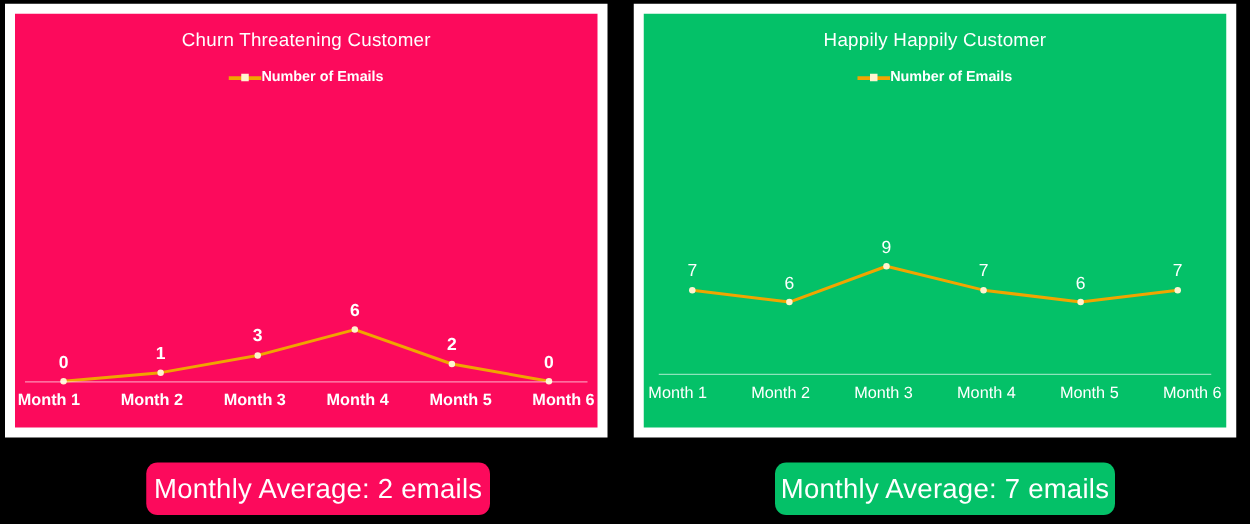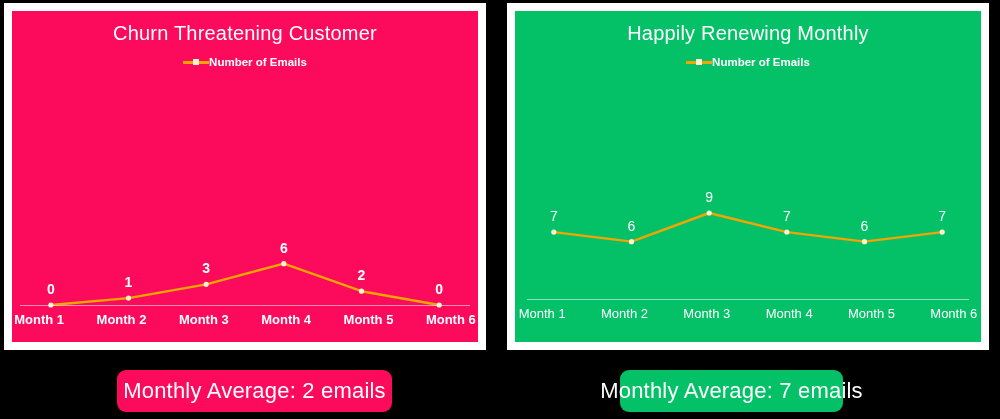--- a/index.html
+++ b/index.html
@@ -42,21 +42,21 @@
   .panel.pink  { background: #FC0A5C; }
   .panel.green { background: #04C168; }
 
   
   .chart-title {
     position: absolute;
     left: 0; right: 0;
     top: 10px;
     text-align: center;
     color: #ffffff;
-    font-size: 20px;
+    font-size: 15px;
     font-weight: 400;
     letter-spacing: .2px;
     line-height: 24px;
     white-space: nowrap;
   }
 
   .legend {
     position: absolute;
     left: 0; right: 0;
     top: 45px;
@@ -156,21 +156,21 @@
     align-items: center;
     justify-content: center;
     color: #ffffff;
     font-size: 22px;
     font-weight: 400;
     letter-spacing: .2px;
     white-space: nowrap;
     box-sizing: border-box;
   }
   .badge.left  { left: 117px; width: 275px; background: #FC0A5C; }
-  .badge.right { left: 620px; width: 223px; background: #04C168; }
+  .badge.right { left: 620px; width: 272px; background: #04C168; }
 </style>
 </head>
 <body>
 
 <div class="stage">
 
   <div class="panel-frame left">
     <div class="panel pink">
 
       <div class="chart-title">Churn Threatening Customer</div>
@@ -211,21 +211,21 @@
           <div class="val-label" style="left: 349.5px; top: 272.222px;">2</div>
           <div class="val-label" style="left: 427.167px; top: 286px;">0</div>
         </div>
 
     </div>
   </div>
 
   <div class="panel-frame right">
     <div class="panel green">
 
-      <div class="chart-title">Happily Renewing Monthly</div>
+      <div class="chart-title">Happily Happily Customer</div>
 
       <div class="legend">
         <span class="legend-marker"></span>
         <span class="legend-label">Number of Emails</span>
       </div>
 
       <div class="plot">
         <svg id="svg-renewing" viewBox="0 0 466 331" preserveAspectRatio="none">
             <polyline points="38.833333333333336,221.11111111111111 116.5,230.66666666666669 194.16666666666669,202 271.8333333333333,221.11111111111111 349.5,230.66666666666669 427.1666666666667,221.11111111111111" fill="none" stroke="#F0A500" stroke-width="2.4" stroke-linejoin="round" stroke-linecap="round"></polyline>
             <circle cx="38.833333333333336" cy="221.11111111111111" r="2.6" fill="#FFF4D0"></circle>

